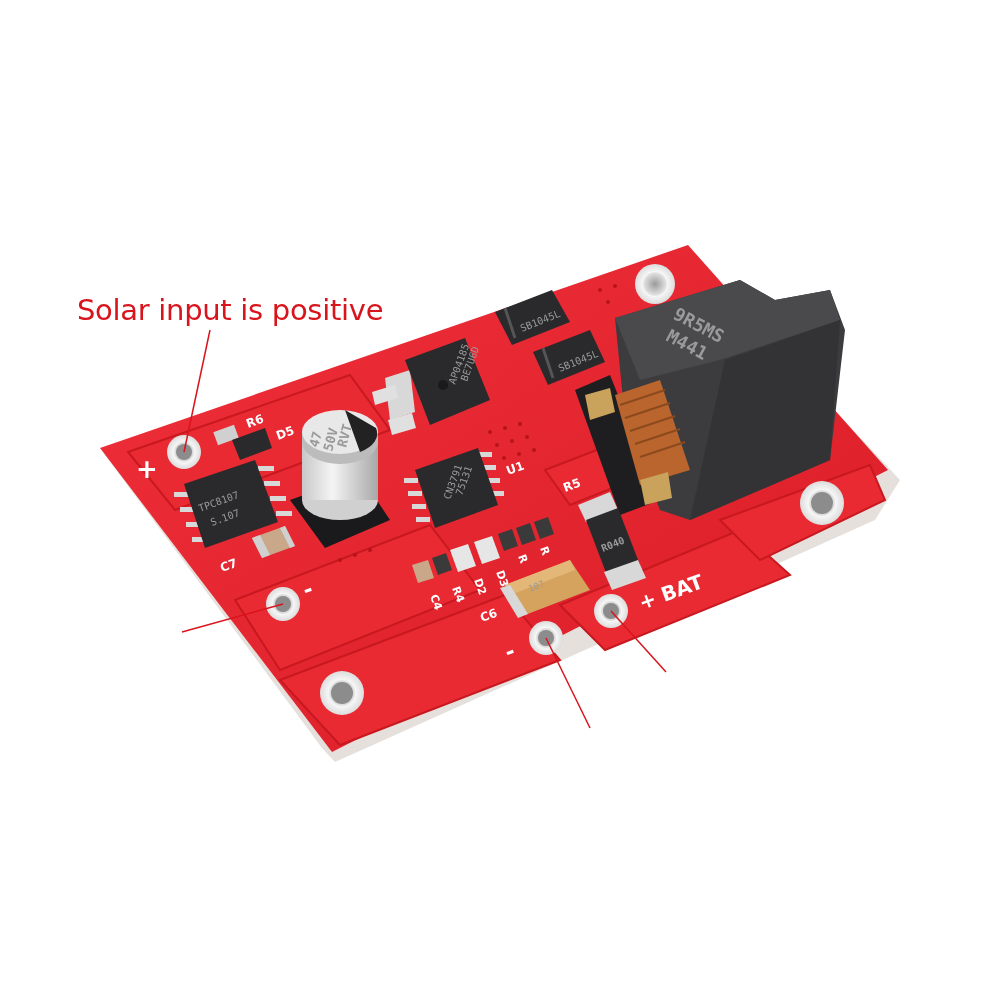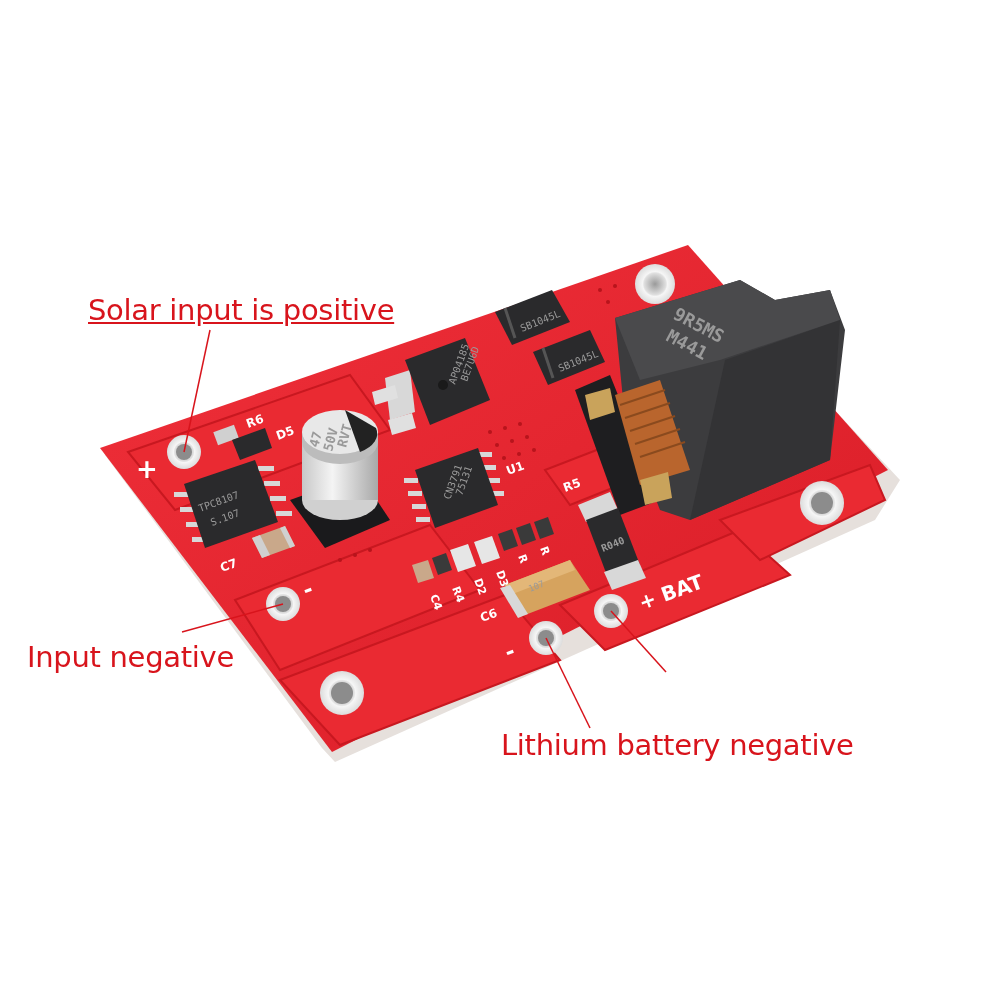--- a/index.html
+++ b/index.html
@@ -219,16 +219,14 @@
     </g>
 
     <g stroke="#d8141c" stroke-width="1.5" fill="none">
       <line x1="210" y1="330" x2="184" y2="452"></line>
       <line x1="182" y1="632" x2="283" y2="604"></line>
       <line x1="666" y1="672" x2="611" y2="611"></line>
       <line x1="590" y1="728" x2="546" y2="638"></line>
     </g>
   </svg>
 
-  <div class="label" style="left:88px; top:293px;text-decoration:underline;">Solar input is positive</div>
-  <div class="label" style="left:27px; top:640px;">Input negative</div>
-  <div class="label" style="left:501px; top:728px;">Lithium battery negative</div>
+  <div class="label" style="left:77px; top:293px;">Solar input is positive</div>
 </div>
 
 </body></html>

